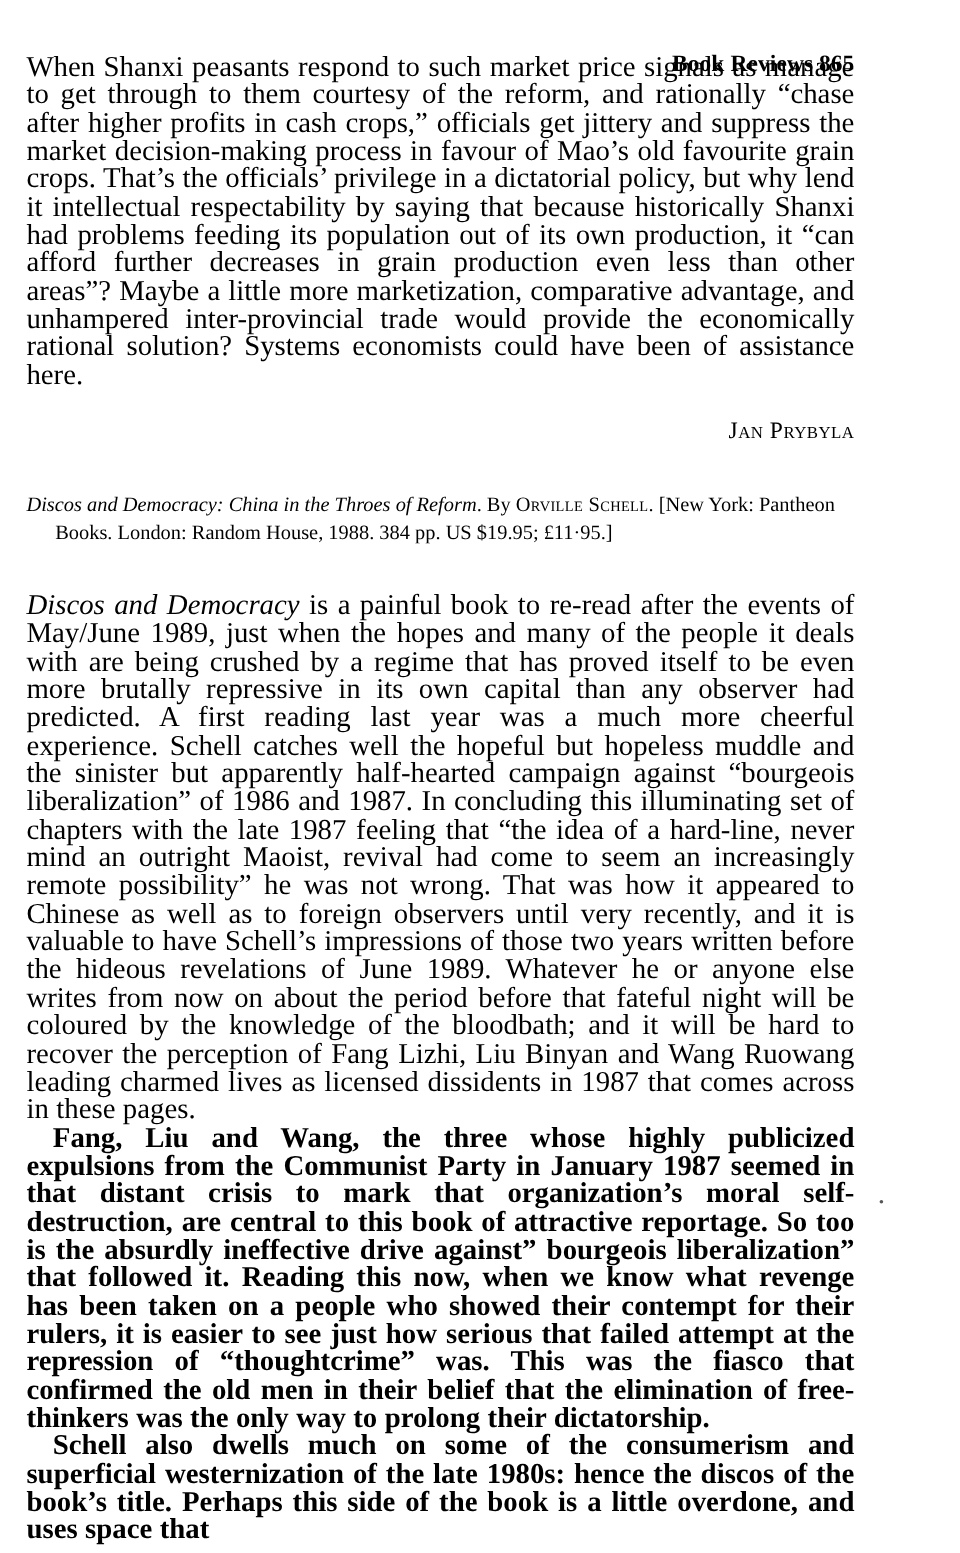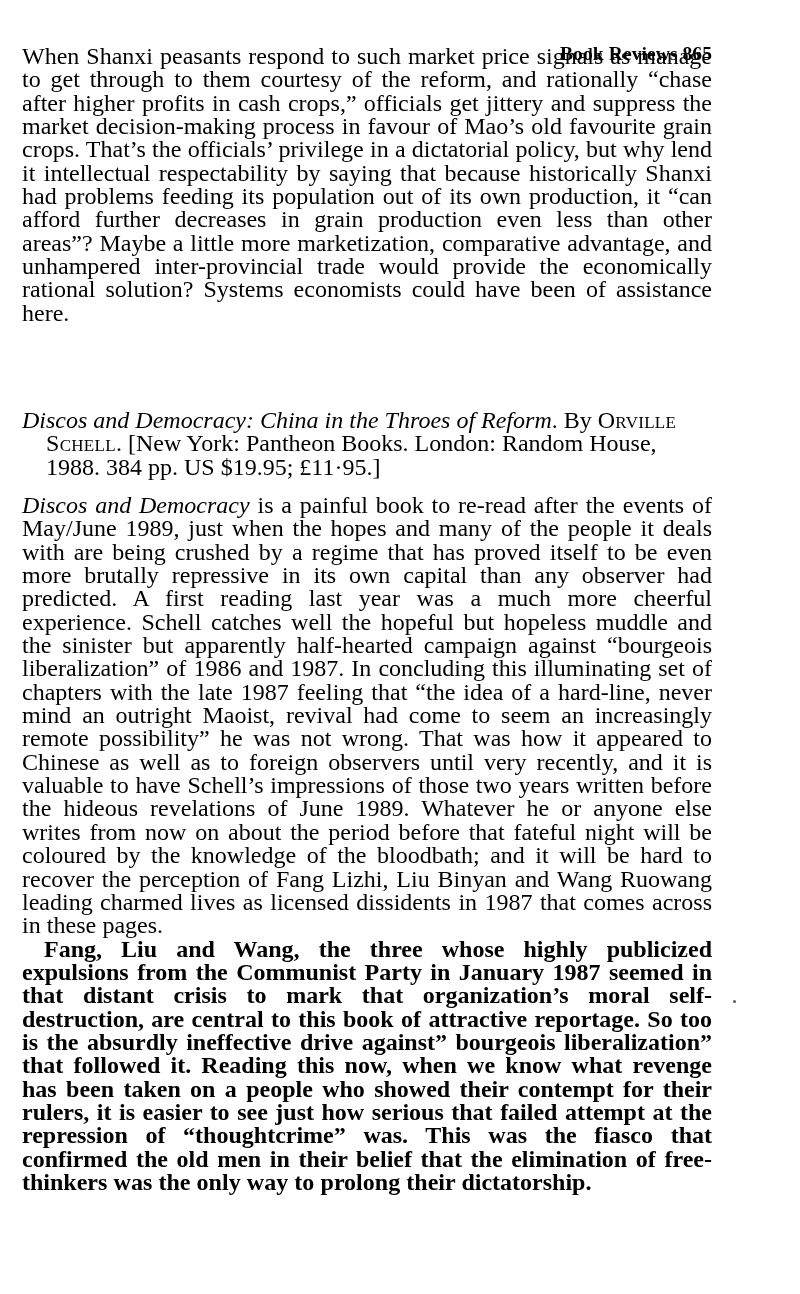--- a/index.html
+++ b/index.html
@@ -89,21 +89,21 @@
     margin: 0;
     font-size: 19.6px;
     line-height: 23.35px;
     text-align: right;
     letter-spacing: 0.4px;
   }
 
   
   .citation {
     margin: 0;
-    font-size: 24px;
+    font-size: 17px;
     line-height: 23.35px;
     text-align: left;
     padding-left: 24px;
     text-indent: -24px;
   }
 
   
   #para-shanxi      { position: absolute; top: 45px;  }
   #signature-block  { position: absolute; top: 348px; }
   #citation-block   { position: absolute; top: 409px; }
@@ -126,28 +126,32 @@
 
   <div class="running-head">
     <span class="rh-title">Book Reviews</span>
     <span class="rh-folio">865</span>
   </div>
 
   <div class="col" id="para-shanxi">
     <p class="body noindent">When Shanxi peasants respond to such market price signals as manage to get through to them courtesy of the reform, and rationally “chase after higher profits in cash crops,” officials get jittery and suppress the market decision-making process in favour of Mao’s old favourite grain crops. That’s the officials’ privilege in a dictatorial policy, but why lend it intellectual respectability by saying that because historically Shanxi had problems feeding its population out of its own production, it “can afford further decreases in grain production even less than other areas”? Maybe a little more marketization, comparative advantage, and unhampered inter-provincial trade would provide the economically rational solution? Systems economists could have been of assistance here.</p>
   </div>
 
+  <div class="col" id="signature-block">
+    <p class="signature smallcaps">Jan Prybyla</p>
+  </div>
 
   <div class="col" id="citation-block">
     <p class="citation"><span class="it">Discos and Democracy: China in the Throes of Reform</span><span>.</span> <span>By</span> <span class="smallcaps">Orville Schell</span><span>.</span> <span>[New York: Pantheon Books. London: Random House, 1988. 384 pp. US $19.95; £11·95.]</span></p>
   </div>
 
   <div class="col" id="review-body">
 
     <p class="body noindent"><span class="it">Discos and Democracy</span><span> is a painful book to re-read after the events of May/June 1989, just when the hopes and many of the people it deals with are being crushed by a regime that has proved itself to be even more brutally repressive in its own capital than any observer had predicted. A first reading last year was a much more cheerful experience. Schell catches well the hopeful but hopeless muddle and the sinister but apparently half-hearted campaign against “bourgeois liberalization” of 1986 and 1987. In concluding this illuminating set of chapters with the late 1987 feeling that “the idea of a hard-line, never mind an outright Maoist, revival had come to seem an increasingly remote possibility” he was not wrong. That was how it appeared to Chinese as well as to foreign observers until very recently, and it is valuable to have Schell’s impressions of those two years written before the hideous revelations of June 1989. Whatever he or anyone else writes from now on about the period before that fateful night will be coloured by the knowledge of the bloodbath; and it will be hard to recover the perception of Fang Lizhi, Liu Binyan and Wang Ruowang leading charmed lives as licensed dissidents in 1987 that comes across in these pages.</span></p>
 
     <p class="body indent">Fang, Liu and Wang, the three whose highly publicized expulsions from the Communist Party in January 1987 seemed in that distant crisis to mark that organization’s moral self-destruction, are central to this book of attractive reportage. So too is the absurdly ineffective drive against” bourgeois liberalization” that followed it. Reading this now, when we know what revenge has been taken on a people who showed their contempt for their rulers, it is easier to see just how serious that failed attempt at the repression of “thoughtcrime” was. This was the fiasco that confirmed the old men in their belief that the elimination of free-thinkers was the only way to prolong their dictatorship.</p>
 
+    <p class="body indent">Schell also dwells much on some of the consumerism and superficial westernization of the late 1980s: hence the discos of the book’s title. Perhaps this side of the book is a little overdone, and uses space that</p>
   </div>
 
   <div class="scan-speck" style="left:733px; top:1000px;"></div>
 
 </div>
 
 </body></html>

